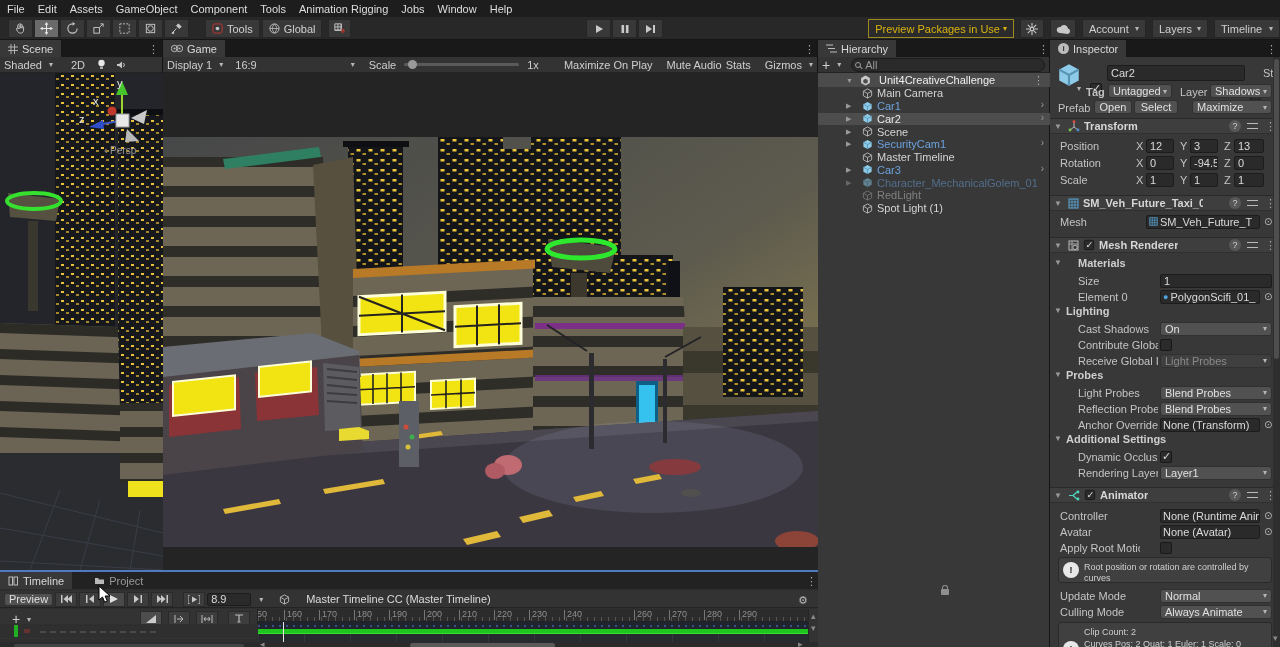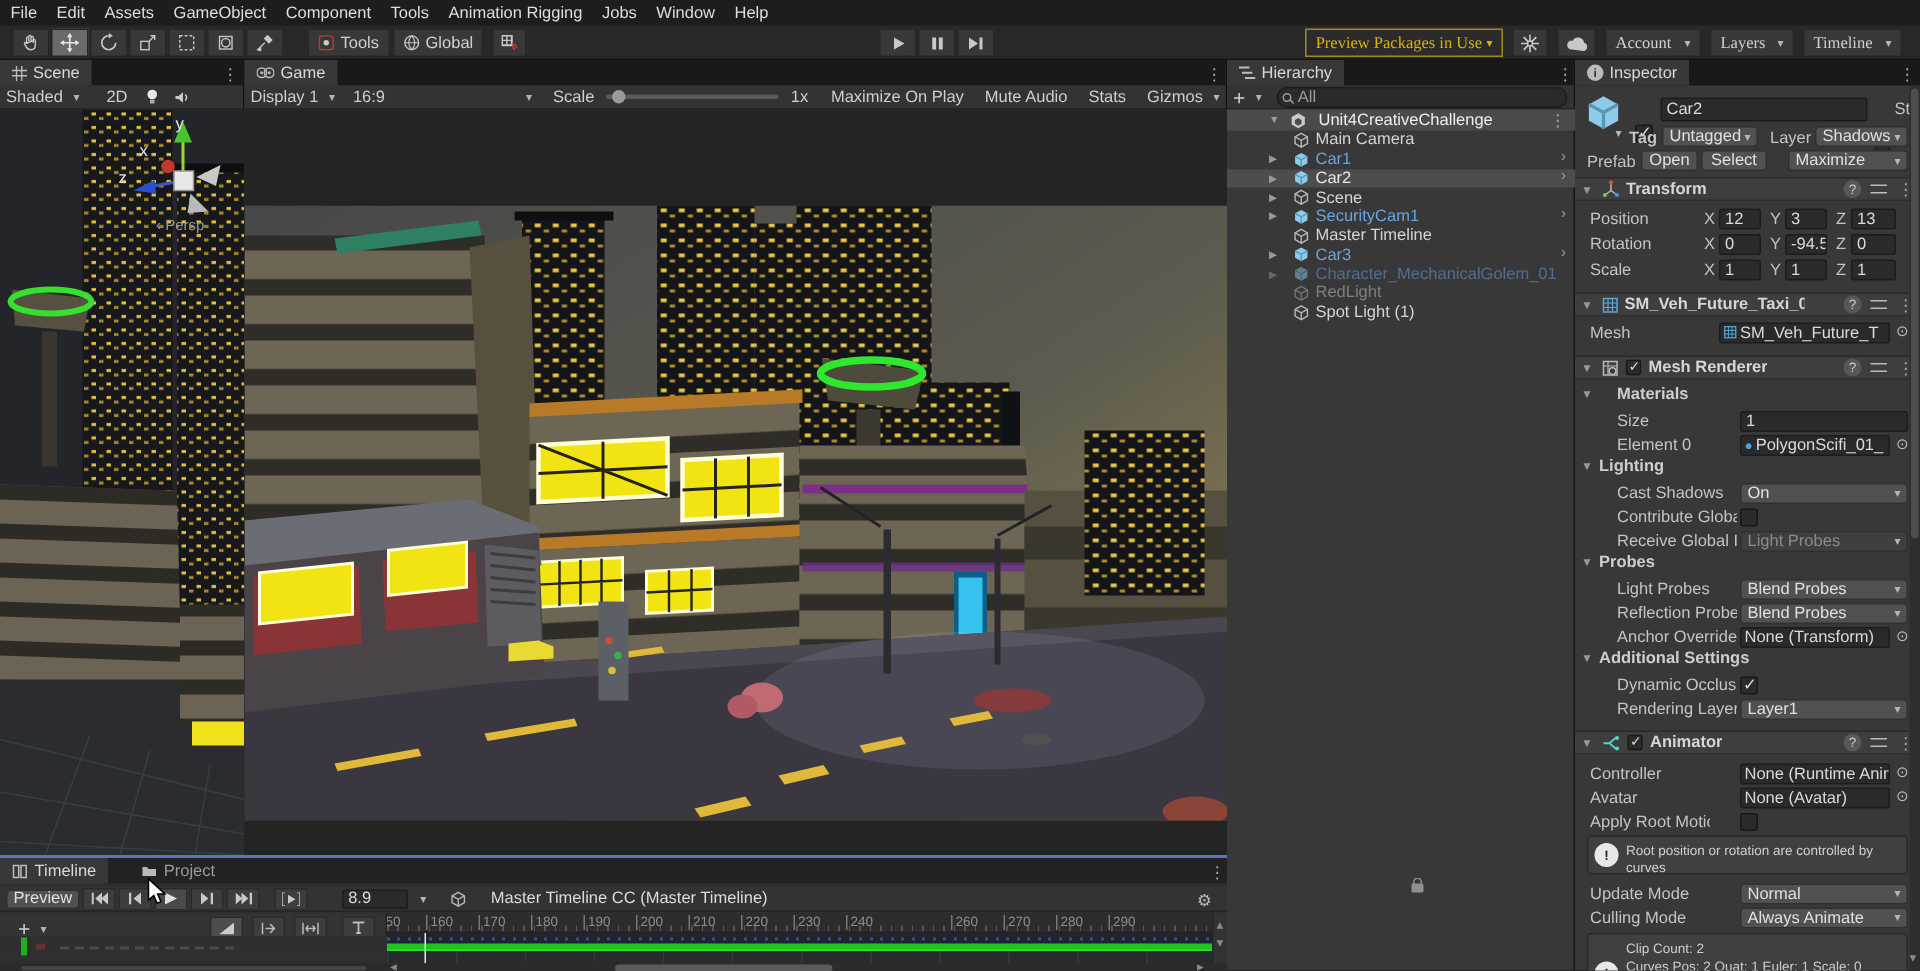--- a/index.html
+++ b/index.html
@@ -169,21 +169,21 @@
         </svg>
       </div>
     <div class="tbtn tool">
         <svg width="11" height="10" viewBox="0 0 11 10">
           <path d="M1 1l6 4-6 4z" fill="#c8c8c8"></path>
           <rect x="8" y="1" width="2" height="8" fill="#c8c8c8"></rect>
         </svg>
       </div>
   </div>
 
-  <div class="abs flex" style="right:12px;top:2px;gap:6px;font-family:Liberation Serif, serif;">
+  <div class="abs flex" style="right:0;top:2px;gap:6px;">
     <div class="ddbtn" id="preview-pkg">
       <span>Preview Packages in Use</span>
         <span class="caret" style="color:#d8b30e">▾</span>
     </div>
     <div class="tbtn" style="width:24px;">
         <svg width="12" height="12" viewBox="0 0 12 12">
           <path d="M6 0v12M0 6h12M1.8 1.8l8.4 8.4M10.2 1.8L1.8 10.2" stroke="#c8c8c8" stroke-width="1.1"></path>
           <circle cx="6" cy="6" r="1.6" fill="#2e2e2e" stroke="#c8c8c8"></circle>
         </svg>
       </div>
@@ -309,21 +309,21 @@
       <span class="caret">▾</span>
     <span style="margin-left:8px;">16:9</span>
     <span class="caret" style="margin-left:90px;">▾</span>
     <span style="margin-left:10px;">Scale</span>
     <div style="position:relative;width:115px;height:3px;background:#5a5a5a;border-radius:2px;margin:0 4px;">
       <div style="position:absolute;left:4px;top:-3px;width:9px;height:9px;border-radius:50%;background:#999;"></div>
     </div>
     <span>1x</span>
     <span style="margin-left:auto;">Maximize On Play</span>
     <span style="margin-left:10px;">Mute Audio</span>
-    <span style="margin-left:10px;text-align:center;">Stats</span>
+    <span style="margin-left:0;text-align:center;">Stats</span>
     <span style="margin-left:10px;">Gizmos</span>
     <span class="caret">▾</span>
   </div>
 
   <div class="abs" style="left:0;top:33px;width:655px;height:497px;background:#242424;overflow:hidden;">
     <svg class="abs" style="left:0;top:64px;" width="655" height="410" viewBox="0 0 655 410">
       <defs>
         <linearGradient id="sky" x1="0" y1="0" x2="1" y2="1">
           <stop offset="0" stop-color="#46474а"></stop>
             <stop offset="0" stop-color="#464748"></stop>
@@ -884,21 +884,21 @@
           <path d="M0 0l4.5 4L0 8zM4 0l4.5 4L4 8z" fill="#c8c8c8"></path>
           <rect x="9.5" width="1.5" height="8" fill="#c8c8c8"></rect>
         </svg>
       </div>
     <div class="ti" style="margin-left:8px;">
         <svg width="12" height="9" viewBox="0 0 12 9">
           <path d="M2 0H0v9h2M10 0h2v9h-2" stroke="#c8c8c8" fill="none"></path>
           <path d="M4 1.5l5 3-5 3z" fill="#c8c8c8"></path>
         </svg>
       </div>
-    <div class="fld" style="width:44px;height:13px;margin-left:21px;">
+    <div class="fld" style="width:44px;height:13px;">
         <span>8.9</span>
       </div>
     <span class="caret" style="margin-left:6px;">▾</span>
     <div class="flex" style="margin-left:14px;gap:16px;">
       <svg class="icube" style="width:11px;height:11px;margin:0;" viewBox="0 0 12 12">
           <path d="M6 1l4.5 2.5v5L6 11 1.5 8.5v-5z" fill="none" stroke="#b9b9b9"></path>
           <path d="M1.5 3.5L6 6l4.5-2.5M6 6v5" stroke="#b9b9b9" fill="none"></path>
         </svg>
       <span style="color:#dcdcdc;">Master Timeline CC (Master Timeline)</span>
     </div>

